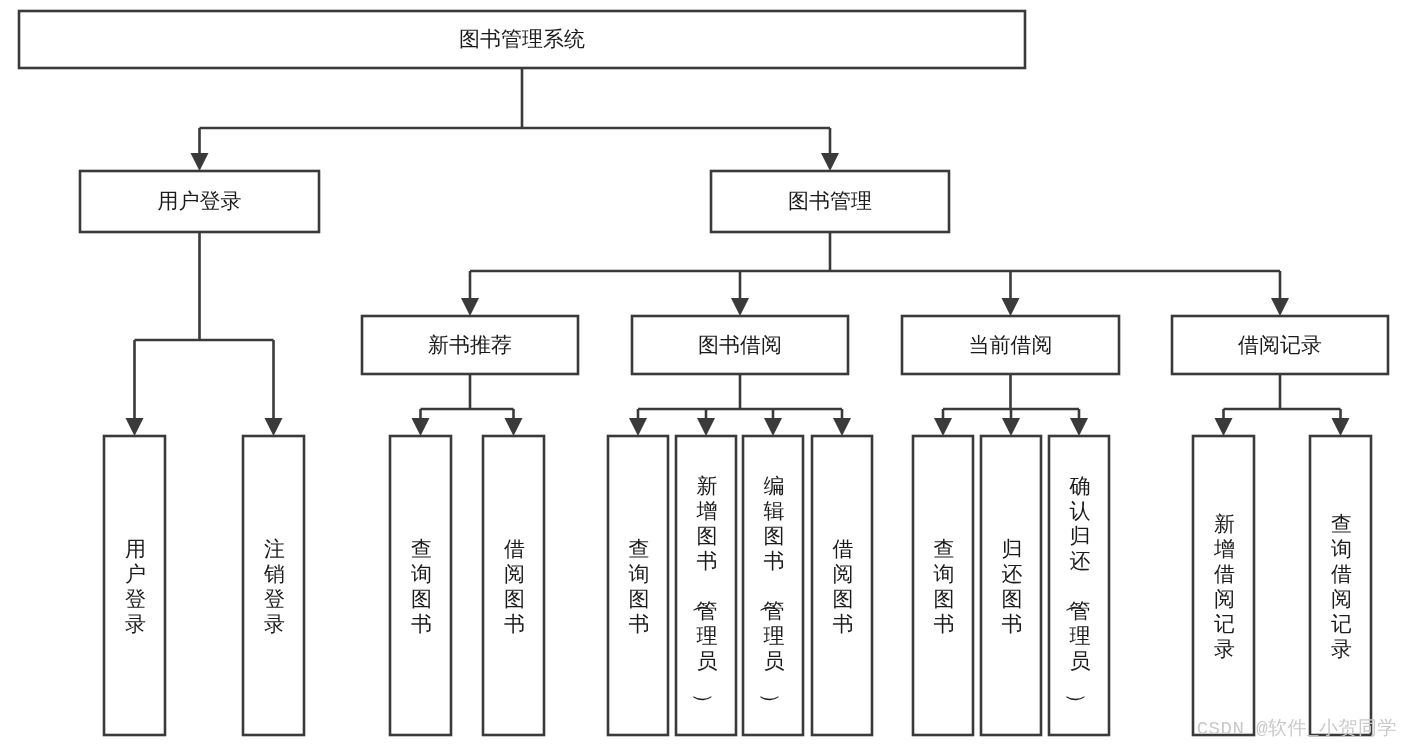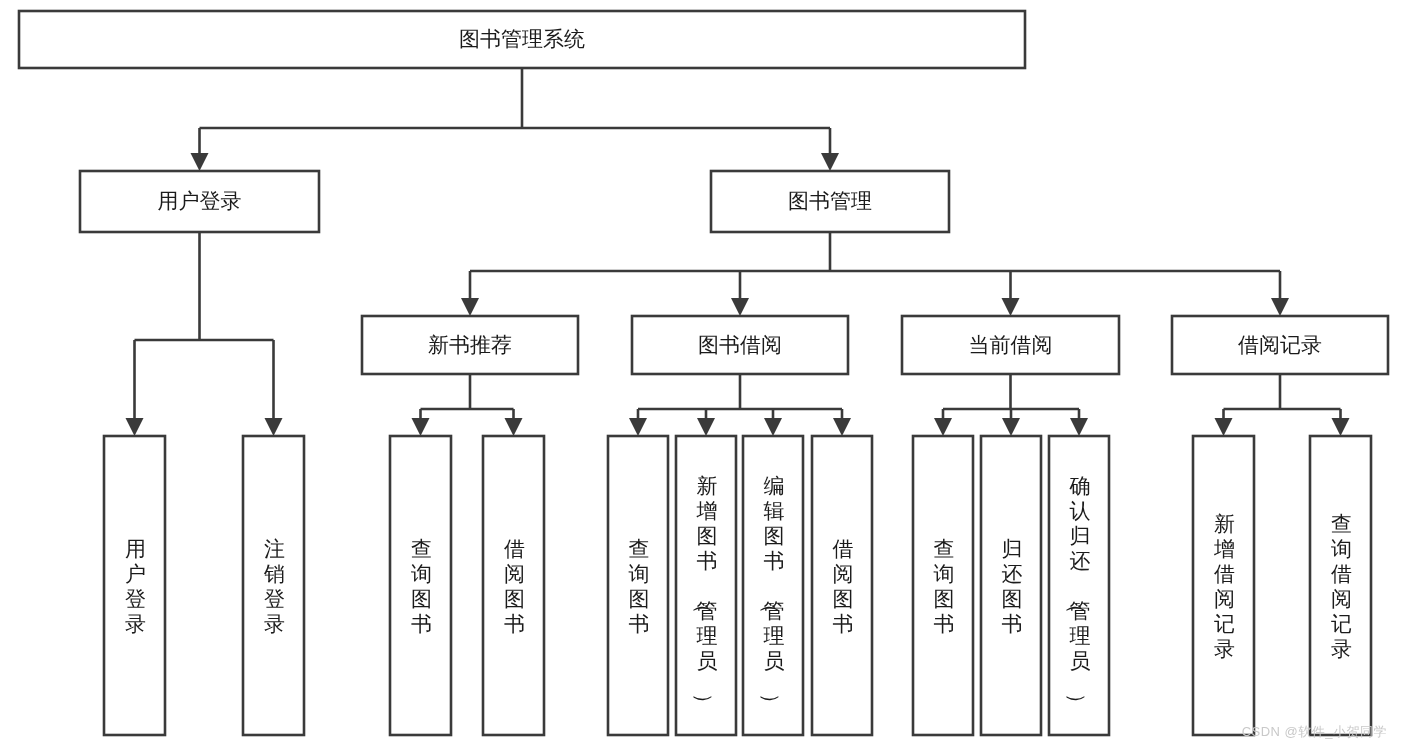--- a/index.html
+++ b/index.html
@@ -47,24 +47,24 @@
     dominant-baseline: middle;
   }
   .node-label-v {
     font-family: "Liberation Sans", "DejaVu Sans", sans-serif;
     font-size: 21px;
     fill: #1b1b1b;
     text-anchor: middle;
   }
   .watermark {
     position: absolute;
-    right: 18px;
+    right: 8px;
     bottom: 6px;
-    font-family: Liberation Sans, sans-serif;
-    font-size: 13px;
+    font-family: Liberation Mono, monospace;
+    font-size: 19px;
     color: #c9c9c9;
     letter-spacing: 0.5px;
     white-space: nowrap;
     pointer-events: none;
   }
 </style>
 </head>
 <body>
 
 <div id="diagram-root">

